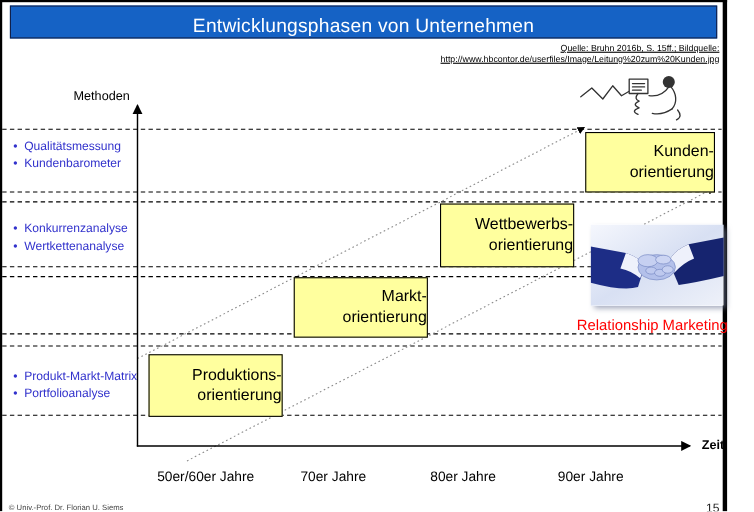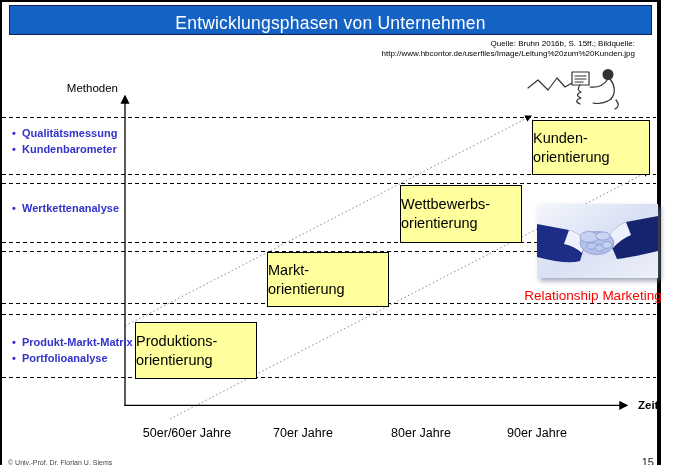--- a/index.html
+++ b/index.html
@@ -7,33 +7,33 @@
         font-family:"Liberation Sans",sans-serif;color:#000;}
   
   .frame-left{position:absolute;left:0;top:0;width:2px;height:465px;background:#000;}
   .frame-top{position:absolute;left:0;top:0;width:661px;height:2px;background:#000;}
   .frame-right{position:absolute;left:657px;top:0;width:4px;height:465px;background:#000;}
   
   .title-bar{position:absolute;left:9px;top:5px;width:641px;height:28px;background:#1562C5;
              border:1px solid #10204a;display:flex;align-items:flex-end;justify-content:center;}
   .title-bar span{color:#fff;font-size:17.5px;letter-spacing:.2px;}
   
-  .source{position:absolute;right:50px;top:39px;text-align:right;font-size:8px;line-height:9.5px;color:#000;}
+  .source{position:absolute;right:31px;top:39px;text-align:right;font-size:8px;line-height:9.5px;color:#000;text-decoration:underline;}
   
   .methoden{position:absolute;left:50px;top:82px;width:68px;text-align:right;font-size:11.5px;}
   .zeit{position:absolute;left:638px;top:399px;font-size:11.5px;font-weight:bold;}
   
   .overlay{position:absolute;left:0;top:0;z-index:1;}
   
-  .mlist{position:absolute;left:12px;z-index:2;color:#3232CC;font-size:11px;line-height:15.5px;font-weight:bold;}
+  .mlist{position:absolute;left:12px;z-index:2;color:#3232CC;font-size:11px;line-height:15.5px;}
   .mitem{white-space:nowrap;}
   .bdot{display:inline-block;width:10px;}
   
   .pbox{position:absolute;z-index:2;background:#FFFF9E;border:1.2px solid #000;
-        display:flex;flex-direction:column;align-items:flex-start;justify-content:center;
+        display:flex;flex-direction:column;align-items:flex-end;justify-content:center;
         font-size:14.5px;line-height:19px;text-align:center;}
   
   .tick{position:absolute;top:414px;transform:translateX(-50%);font-size:12.5px;white-space:nowrap;z-index:2;margin-top:12px;}
   
   .clipart{position:absolute;left:526px;top:66px;width:112px;height:50px;z-index:2;}
   
   .handshake{position:absolute;left:537px;top:204px;width:121px;height:74px;z-index:2;
              box-shadow:3px 3px 5px rgba(110,120,150,.65);}
   .rm-label{position:absolute;left:513px;top:288px;width:160px;text-align:center;z-index:2;
             color:#FF0000;font-size:13.5px;white-space:nowrap;}
@@ -82,20 +82,21 @@
     <line x1="170" y1="419" x2="649" y2="171" stroke="#8a8a8a" stroke-width="1" stroke-dasharray="1.5 2.5" marker-end="url(#arw)"></line>
     <line x1="125" y1="406" x2="125" y2="96" stroke="#000" stroke-width="1.3" marker-end="url(#arw)"></line>
     <line x1="124.4" y1="405.4" x2="627" y2="405.4" stroke="#000" stroke-width="1.3" marker-end="url(#arw)"></line>
   </svg>
 
   <div class="mlist" style="top:126px">
     <div class="mitem"><span class="bdot">•</span><span>Qualitätsmessung</span></div>
     <div class="mitem"><span class="bdot">•</span><span>Kundenbarometer</span></div>
   </div>
   <div class="mlist" style="top:201px">
+    <div class="mitem"><span class="bdot">•</span><span>Konkurrenzanalyse</span></div>
     <div class="mitem"><span class="bdot">•</span><span>Wertkettenanalyse</span></div>
   </div>
   <div class="mlist" style="top:335px">
     <div class="mitem"><span class="bdot">•</span><span>Produkt-Markt-Matrix</span></div>
     <div class="mitem"><span class="bdot">•</span><span>Portfolioanalyse</span></div>
   </div>
 
   <div class="pbox" style="left:135px;top:322px;width:120px;height:55px">
     <span>Produktions-</span>
     <span>orientierung</span>

